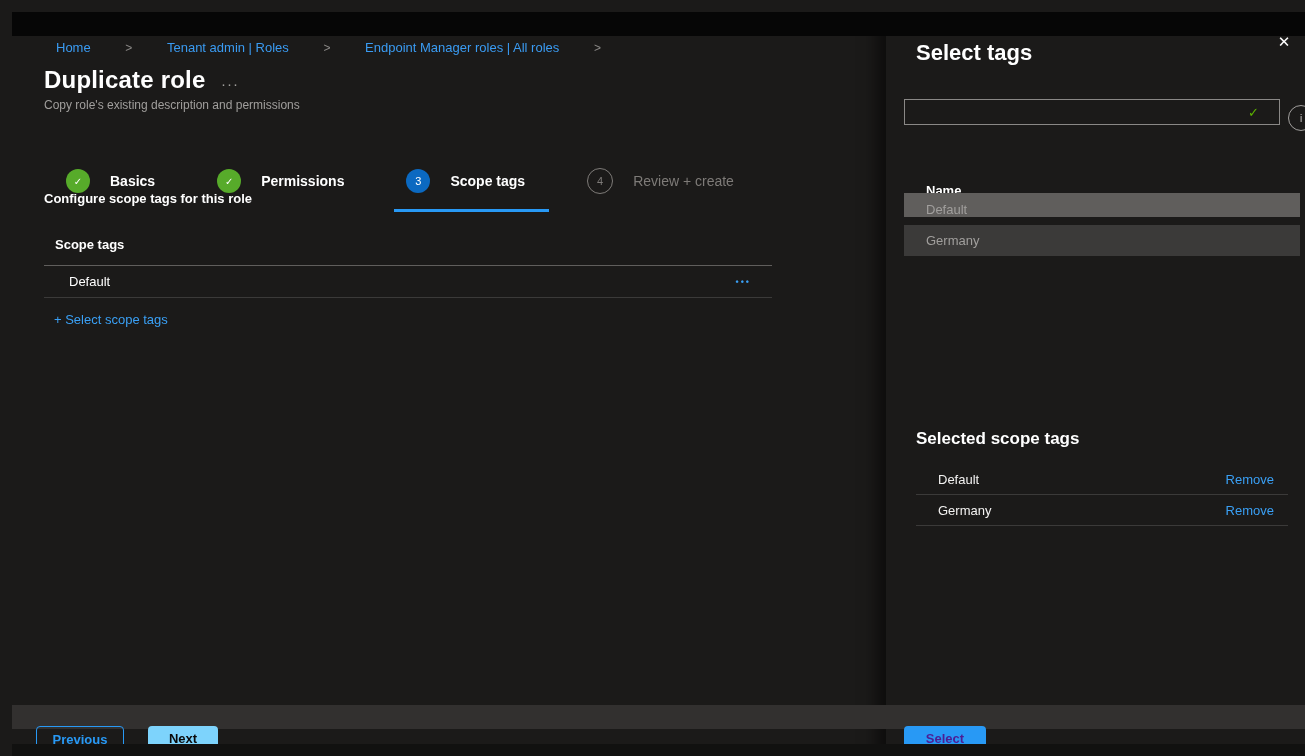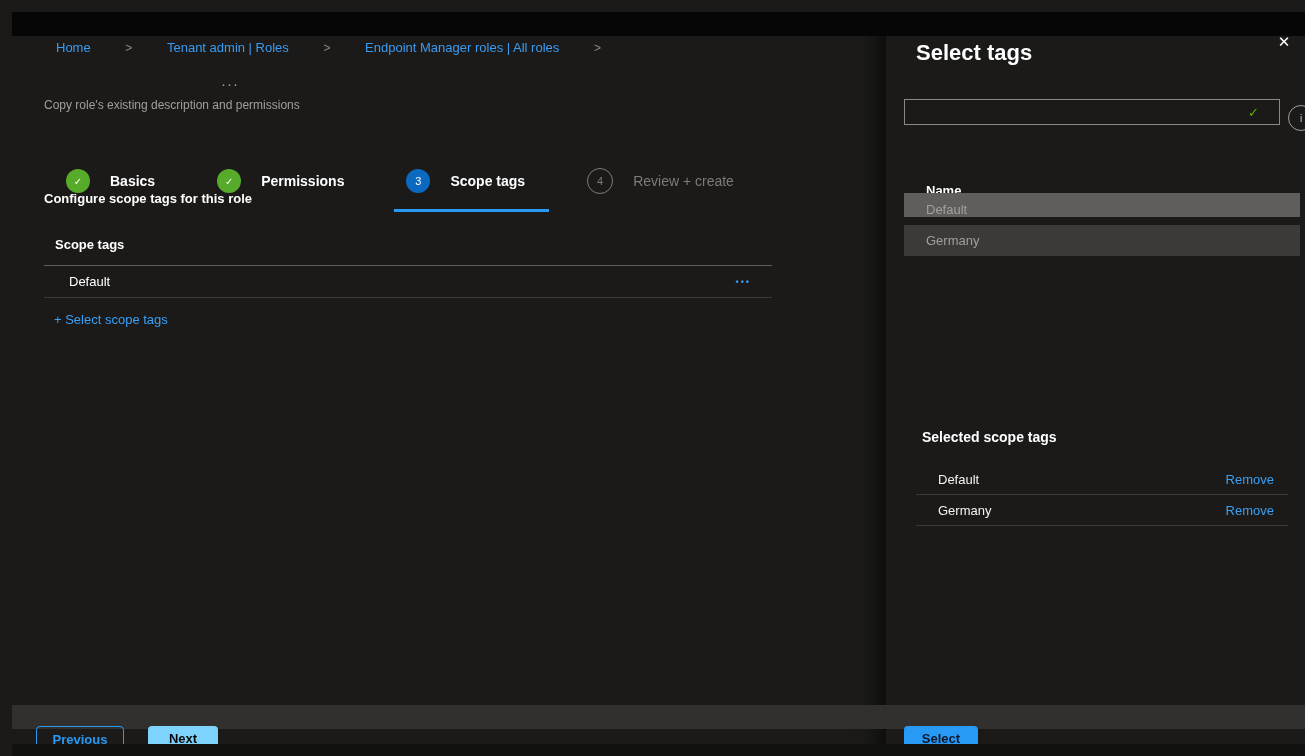--- a/index.html
+++ b/index.html
@@ -42,21 +42,21 @@
     border-top:1px solid #605e5c; border-bottom:1px solid #3b3a39; padding:0 9px 0 13px; font-size:13px; }
   .row-menu { color:#3aa0f5; font-size:9px; font-weight:bold; letter-spacing:2px; cursor:pointer; }
   .add-link { position:absolute; left:30px; top:281px; color:#3aa0f5; font-size:13px; cursor:pointer; text-decoration:none; }
 
   .footer-divider { position:absolute; left:0; right:0; top:693px; height:1px; background:#32302f; z-index:3; }
 
   .btn { position:absolute; height:25px; border-radius:4px; font-size:13px; font-weight:600;
     display:flex; align-items:center; justify-content:center; cursor:pointer; z-index:4; }
   .btn-previous { left:24px; top:714px; width:88px; border:1px solid #2899f5; color:#2899f5; background:transparent; }
   .btn-next { left:136px; top:714px; width:70px; background:#7dd3fc; color:#0a0a0a; border:none; }
-  .btn-select { left:892px; top:714px; width:74px; background:#2899f5; color:#0f172a; border:none; }
+  .btn-select { left:892px; top:714px; width:82px; background:#2899f5; color:#4c1d95; border:none; }
 
   
   .panel { position:absolute; left:874px; top:7px; right:0; bottom:0; background:#1b1a19;
     box-shadow:-10px 0 14px rgba(0,0,0,0.5); z-index:2; }
   .panel-title { position:absolute; left:18px; top:9px; font-size:22px; font-weight:bold; }
   .panel-close { position:absolute; left:386px; top:11px; width:22px; height:22px; color:#ffffff;
     font-size:15px; display:flex; align-items:center; justify-content:center; cursor:pointer; }
   .search-wrap { position:absolute; left:18px; top:80px; width:376px; height:26px;
     border:1px solid #8a8886; background:transparent; display:flex; align-items:center; padding:0 8px 0 0; }
   .search-input { flex:1; height:100%; background:transparent; border:none; outline:none;
@@ -64,21 +64,21 @@
   .valid-check { color:#5db300; font-size:13px; }
   .info-icon { position:absolute; left:402px; top:86px; width:15px; height:15px; border-radius:50%;
     border:1px solid #a19f9d; color:#c8c6c4; font-size:10px; display:flex; align-items:center;
     justify-content:center; cursor:pointer; }
   .name-header { position:absolute; left:28px; top:152px; font-size:13px; font-weight:bold; }
   .name-divider { position:absolute; left:18px; top:174px; width:396px; height:1px; background:#605e5c; }
   .name-row { position:absolute; left:18px; width:396px; height:31px; display:flex; align-items:center;
     padding-left:10px; font-size:13px; color:#a19f9d; cursor:pointer; }
   .name-row.r0 { top:175px; }
   .name-row.r1 { top:206px; background:#3b3a39; }
-  .selected-header { position:absolute; left:24px; top:398px; font-size:14px; font-weight:bold;text-align:center; }
+  .selected-header { position:absolute; left:18px; top:398px; font-size:17px; font-weight:bold;text-align:center; }
   .sel-rows { position:absolute; left:18px; top:433px; width:396px; }
   .sel-row { display:flex; justify-content:space-between; align-items:center; height:31px;
     border-bottom:1px solid #3b3a39; padding:0 2px 0 10px; font-size:13px; }
   .sel-name { color:#f3f2f1; }
   .remove-link { color:#3aa0f5; cursor:pointer; text-decoration:none; }
 </style>
 </head>
 <body>
 
 <div class="top-strip"></div>
@@ -87,20 +87,21 @@
 
   <div class="breadcrumb">
     <a class="bc-link">Home</a>
     <span class="sep">&gt;</span>
     <a class="bc-link">Tenant admin | Roles</a>
     <span class="sep">&gt;</span>
     <a class="bc-link">Endpoint Manager roles | All roles</a>
     <span class="sep">&gt;</span>
   </div>
 
+  <h1 class="page-title">Duplicate role</h1>
   <span class="title-menu">···</span>
   <div class="subtitle">Copy role's existing description and permissions</div>
 
   <div class="tabs">
     <div class="step complete">
       <span class="badge">✓</span>
       <span class="step-label">Basics</span>
     </div>
     <div class="step complete">
       <span class="badge">✓</span>

